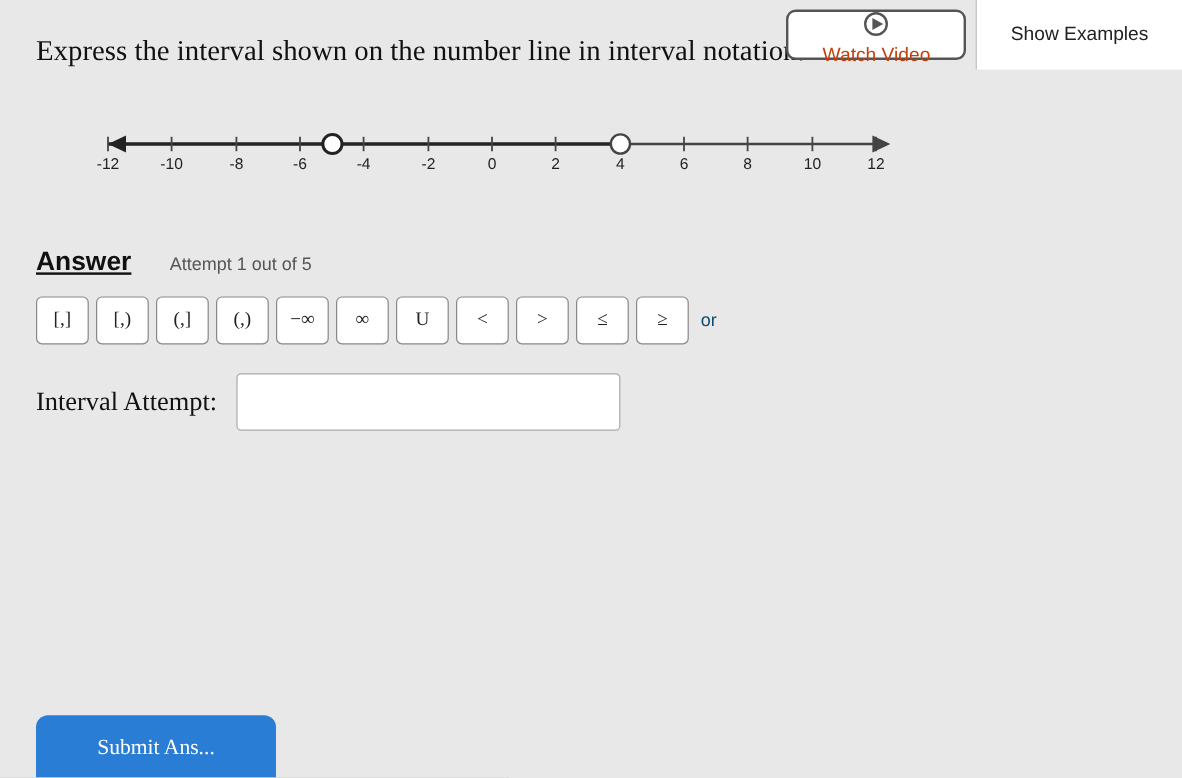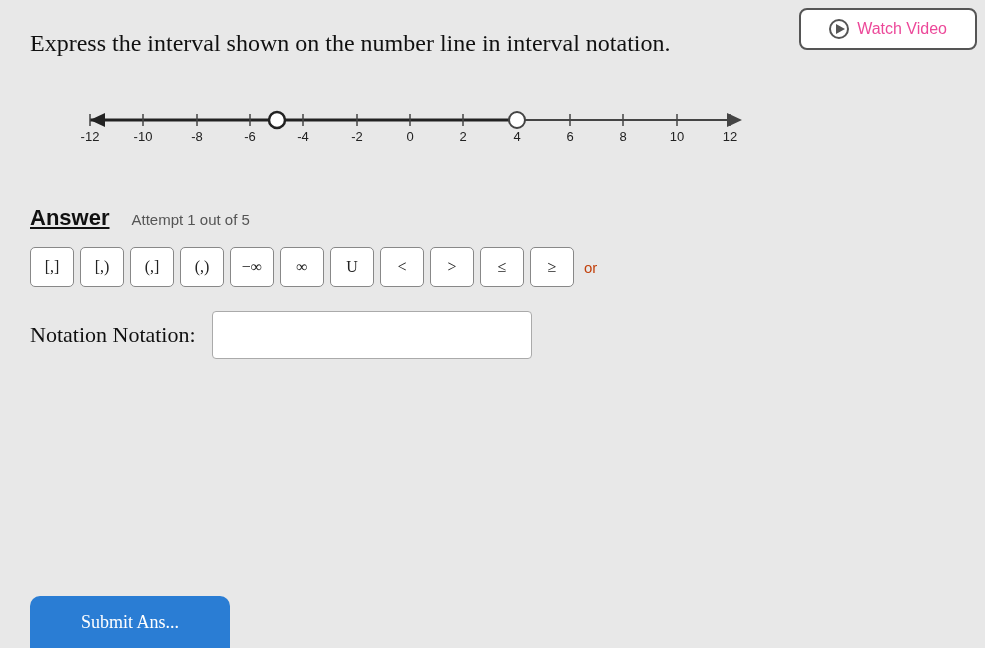--- a/index.html
+++ b/index.html
@@ -27,22 +27,23 @@
       display: flex;
       align-items: center;
       gap: 8px;
       padding: 0 28px;
       background: #fff;
       border: 2px solid #555;
       border-radius: 8px;
       cursor: pointer;
       font-family: Arial, sans-serif;
       font-size: 16px;
-      color: #ec4899;
+      color: #c2410c;
       margin: 8px 8px 8px 0;
+      flex-direction: column;
     }
 
     .play-icon {
       width: 20px;
       height: 20px;
       border: 2px solid #555;
       border-radius: 50%;
       display: flex;
       align-items: center;
       justify-content: center;
@@ -111,21 +112,21 @@
       font-family: Arial, sans-serif;
       display: inline;
       color: #111;
       text-decoration: underline;
     }
 
     .attempt-text {
       font-size: 15px;
       color: #555;
       font-family: Arial, sans-serif;
-      margin-left: 18px;
+      margin-left: 28px;
     }
 
     .symbol-buttons {
       display: flex;
       align-items: center;
       gap: 6px;
       margin-top: 16px;
       flex-wrap: wrap;
     }
 
@@ -141,21 +142,21 @@
       font-size: 16px;
       color: #222;
       cursor: pointer;
       font-family: 'Times New Roman', serif;
       padding: 0 8px;
     }
 
     .or-label {
       font-family: Arial, sans-serif;
       font-size: 15px;
-      color: #c2410c;
+      color: #0c4a6e;
       padding: 0 4px;
     }
 
     .interval-notation-row {
       display: flex;
       align-items: center;
       gap: 16px;
       margin-top: 24px;
     }
 
@@ -193,20 +194,23 @@
   </style>
 </head>
 <body>
 
 <div class="top-bar">
   <button class="watch-video-btn">
     <div class="play-icon">
       <div class="play-triangle"></div>
     </div>
     <span>Watch Video</span>
+  </button>
+  <button class="show-examples-btn">
+    <span>Show Examples</span>
   </button>
 </div>
 
 <div class="main-content">
 
   <p class="question-text">Express the interval shown on the number line in interval notation.</p>
 
   <div class="number-line-container">
     <svg class="number-line-svg" width="700" height="70" viewBox="0 0 700 70">
 
@@ -279,21 +283,21 @@
       <button class="sym-btn">U</button>
       <button class="sym-btn">&lt;</button>
       <button class="sym-btn">&gt;</button>
       <button class="sym-btn">≤</button>
       <button class="sym-btn">≥</button>
       <span class="or-label">or</span>
     </div>
 
     
     <div class="interval-notation-row">
-      <span class="interval-label">Notation Notation:</span>
+      <span class="interval-label">Interval Attempt:</span>
       <input class="interval-input" type="text" style="">
     </div>
   </div>
 
   <button class="submit-btn">
     <span>Submit Ans...</span>
   </button>
 
 </div>
 

